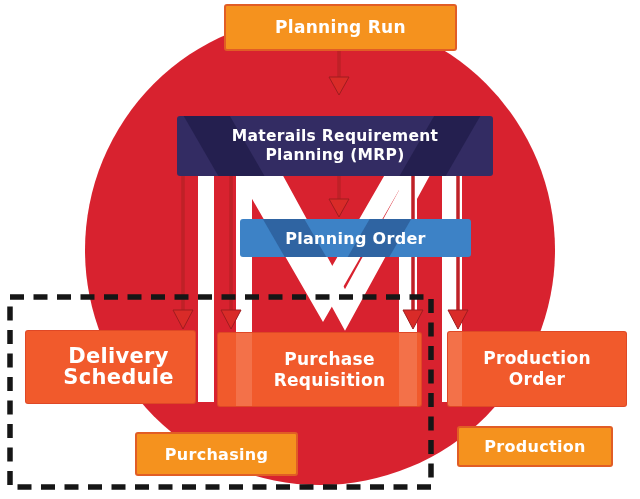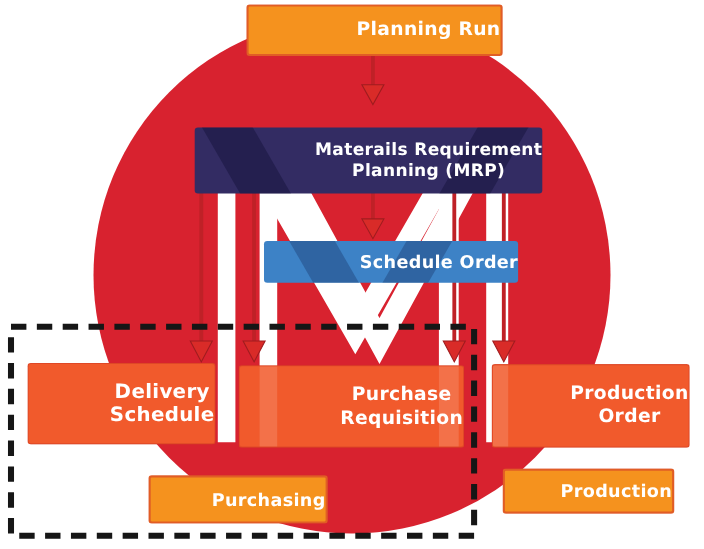--- a/index.html
+++ b/index.html
@@ -3,37 +3,37 @@
 <meta charset="utf-8">
 <style>
   html,body{margin:0;padding:0;background:#ffffff;}
   #stage{
     position:relative;width:640px;height:499px;overflow:hidden;
     background:#ffffff;
     font-family:"DejaVu Sans","Liberation Sans",sans-serif;
   }
   #bg-svg{position:absolute;left:0;top:0;width:640px;height:499px;}
   .node{
-    position:absolute;display:flex;align-items:center;justify-content:flex-end;
+    position:absolute;display:flex;align-items:center;justify-content:center;
     color:#ffffff;font-weight:700;text-align:center;line-height:21px;
     white-space:pre-line;letter-spacing:.3px;border-radius:3px;
     box-sizing:border-box;overflow:hidden;
   }
   .amber{background:#f5921e;border:2px solid rgba(214,64,42,.65);}
   .vermilion{background:#f15a2c;border:1px solid rgba(190,40,30,.35);}
   .navy{background:#332c63;}
   .blue{background:#3d82c6;}
   .stripe{position:absolute;pointer-events:none;}
   .stripe.dk{background:rgba(10,25,70,.28);}
   .stripe.dknavy{background:rgba(5,5,38,.32);}
   .stripe.lt{background:rgba(255,255,255,.14);}
   #planning-run{left:224px;top:4px;width:233px;height:47px;font-size:17px;}
   #mrp{left:177px;top:116px;width:316px;height:60px;font-size:15.5px;line-height:19px;}
   #planned-order{left:240px;top:219px;width:231px;height:38px;font-size:16px;}
-  #delivery-schedule{left:25px;top:330px;width:171px;height:74px;font-size:18px;padding-left:16px;}
+  #delivery-schedule{left:25px;top:330px;width:171px;height:74px;font-size:21px;padding-left:16px;}
   #purchase-requisition{left:217px;top:332px;width:205px;height:75px;font-size:17px;padding-left:20px;}
   #production-order{left:447px;top:331px;width:180px;height:76px;font-size:17px;}
   #purchasing{left:135px;top:432px;width:163px;height:44px;font-size:16px;}
   #production{left:457px;top:426px;width:156px;height:41px;font-size:16px;}
 </style>
 </head>
 <body>
 
 <div id="stage">
 
@@ -80,21 +80,21 @@
   <div class="node navy" id="mrp">
     <div class="stripe dknavy" style="left:30px;top:-20px;width:40px;height:110px;transform:rotate(-30deg);"></div>
     <div class="stripe dknavy" style="left:240px;top:-20px;width:40px;height:110px;transform:rotate(30deg);"></div>
     <span style="position:relative">Materails Requirement
 Planning (MRP)</span>
   </div>
 
   <div class="node blue" id="planned-order">
     <div class="stripe dk" style="left:40px;top:-30px;width:36px;height:110px;transform:rotate(-30deg);"></div>
     <div class="stripe dk" style="left:118px;top:-30px;width:36px;height:110px;transform:rotate(30deg);"></div>
-    <span style="position:relative">Schedule Order</span>
+    <span style="position:relative">Planning Order</span>
   </div>
 
   <div class="node vermilion" id="delivery-schedule">
     <span>Delivery
 Schedule</span>
   </div>
 
   <div class="node vermilion" id="purchase-requisition">
     <div class="stripe lt" style="left:18px;top:0;width:16px;height:75px;"></div>
     <div class="stripe lt" style="left:181px;top:0;width:18px;height:75px;"></div>

